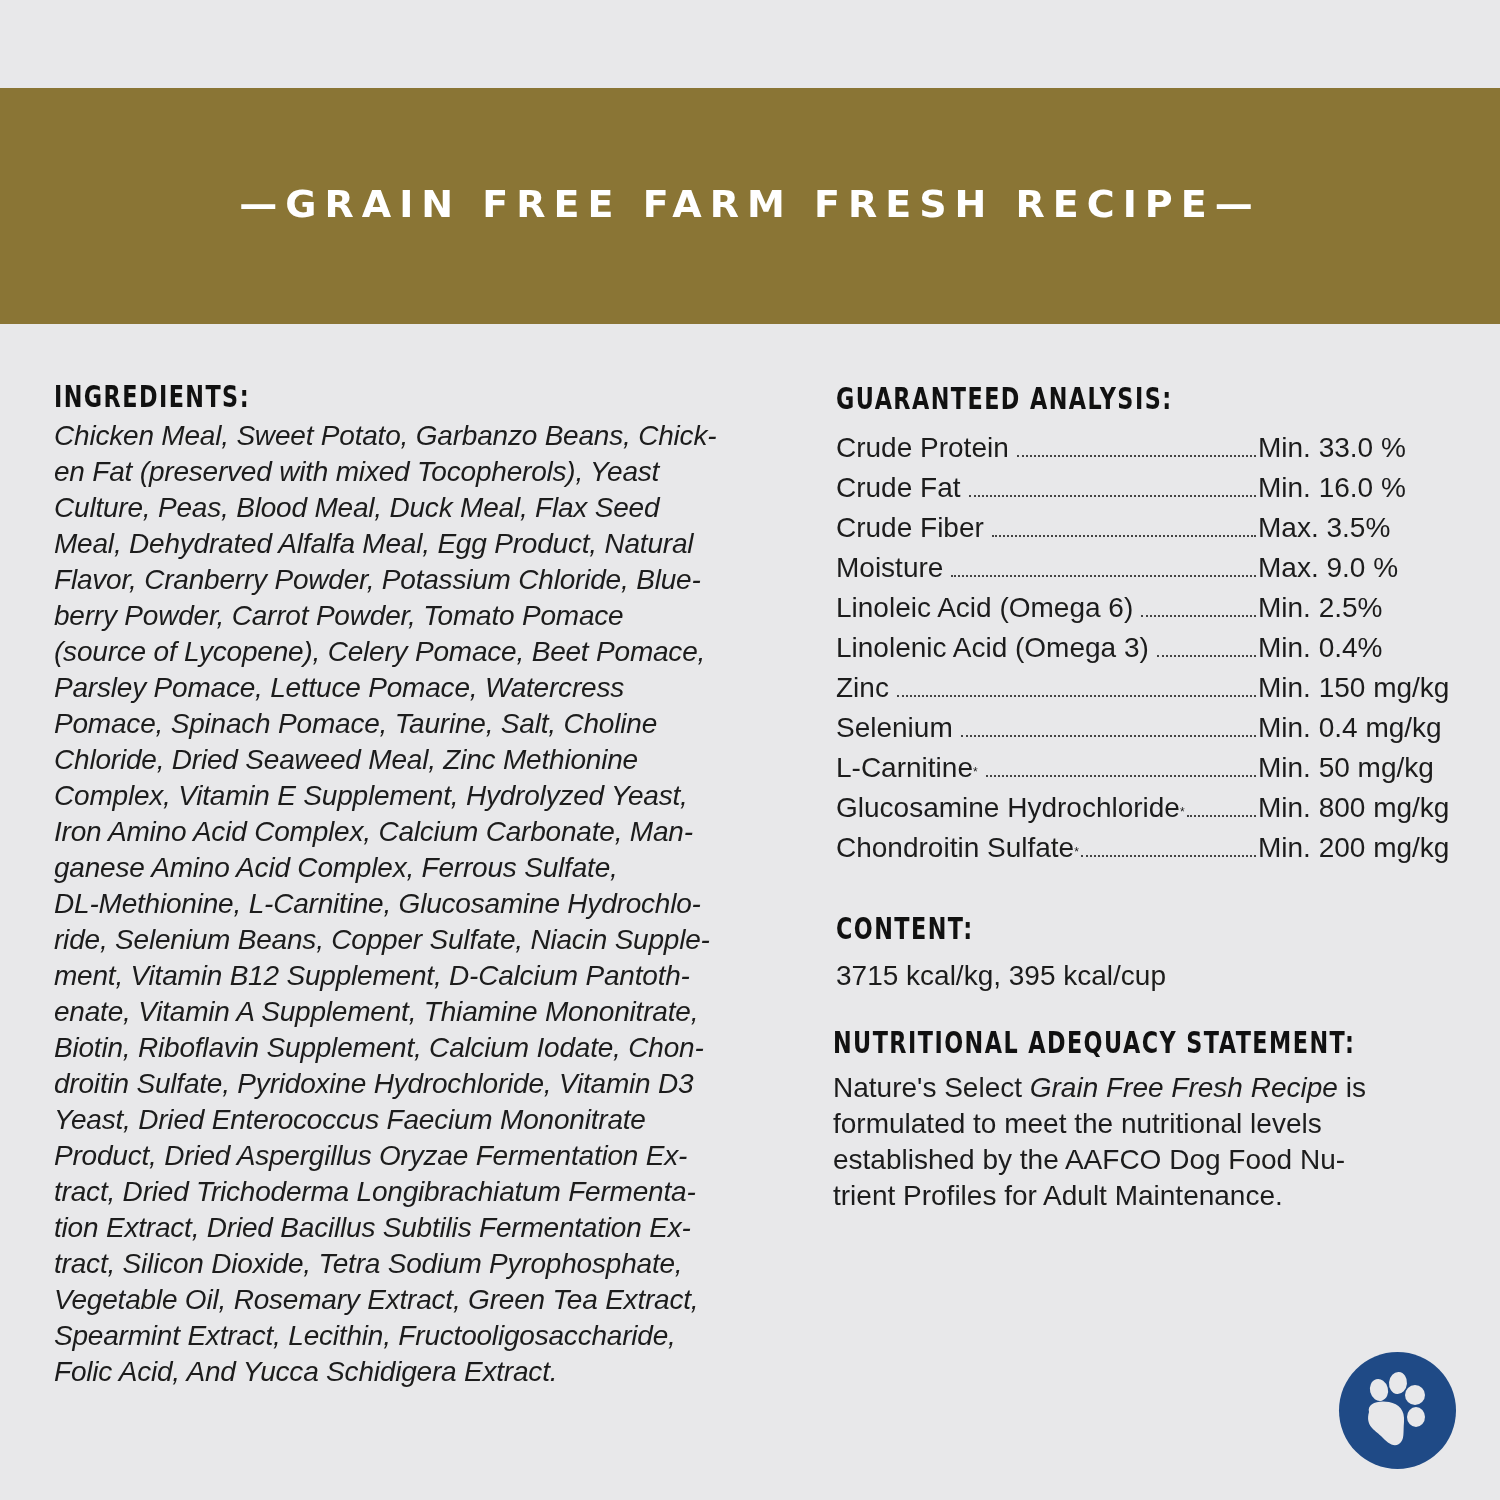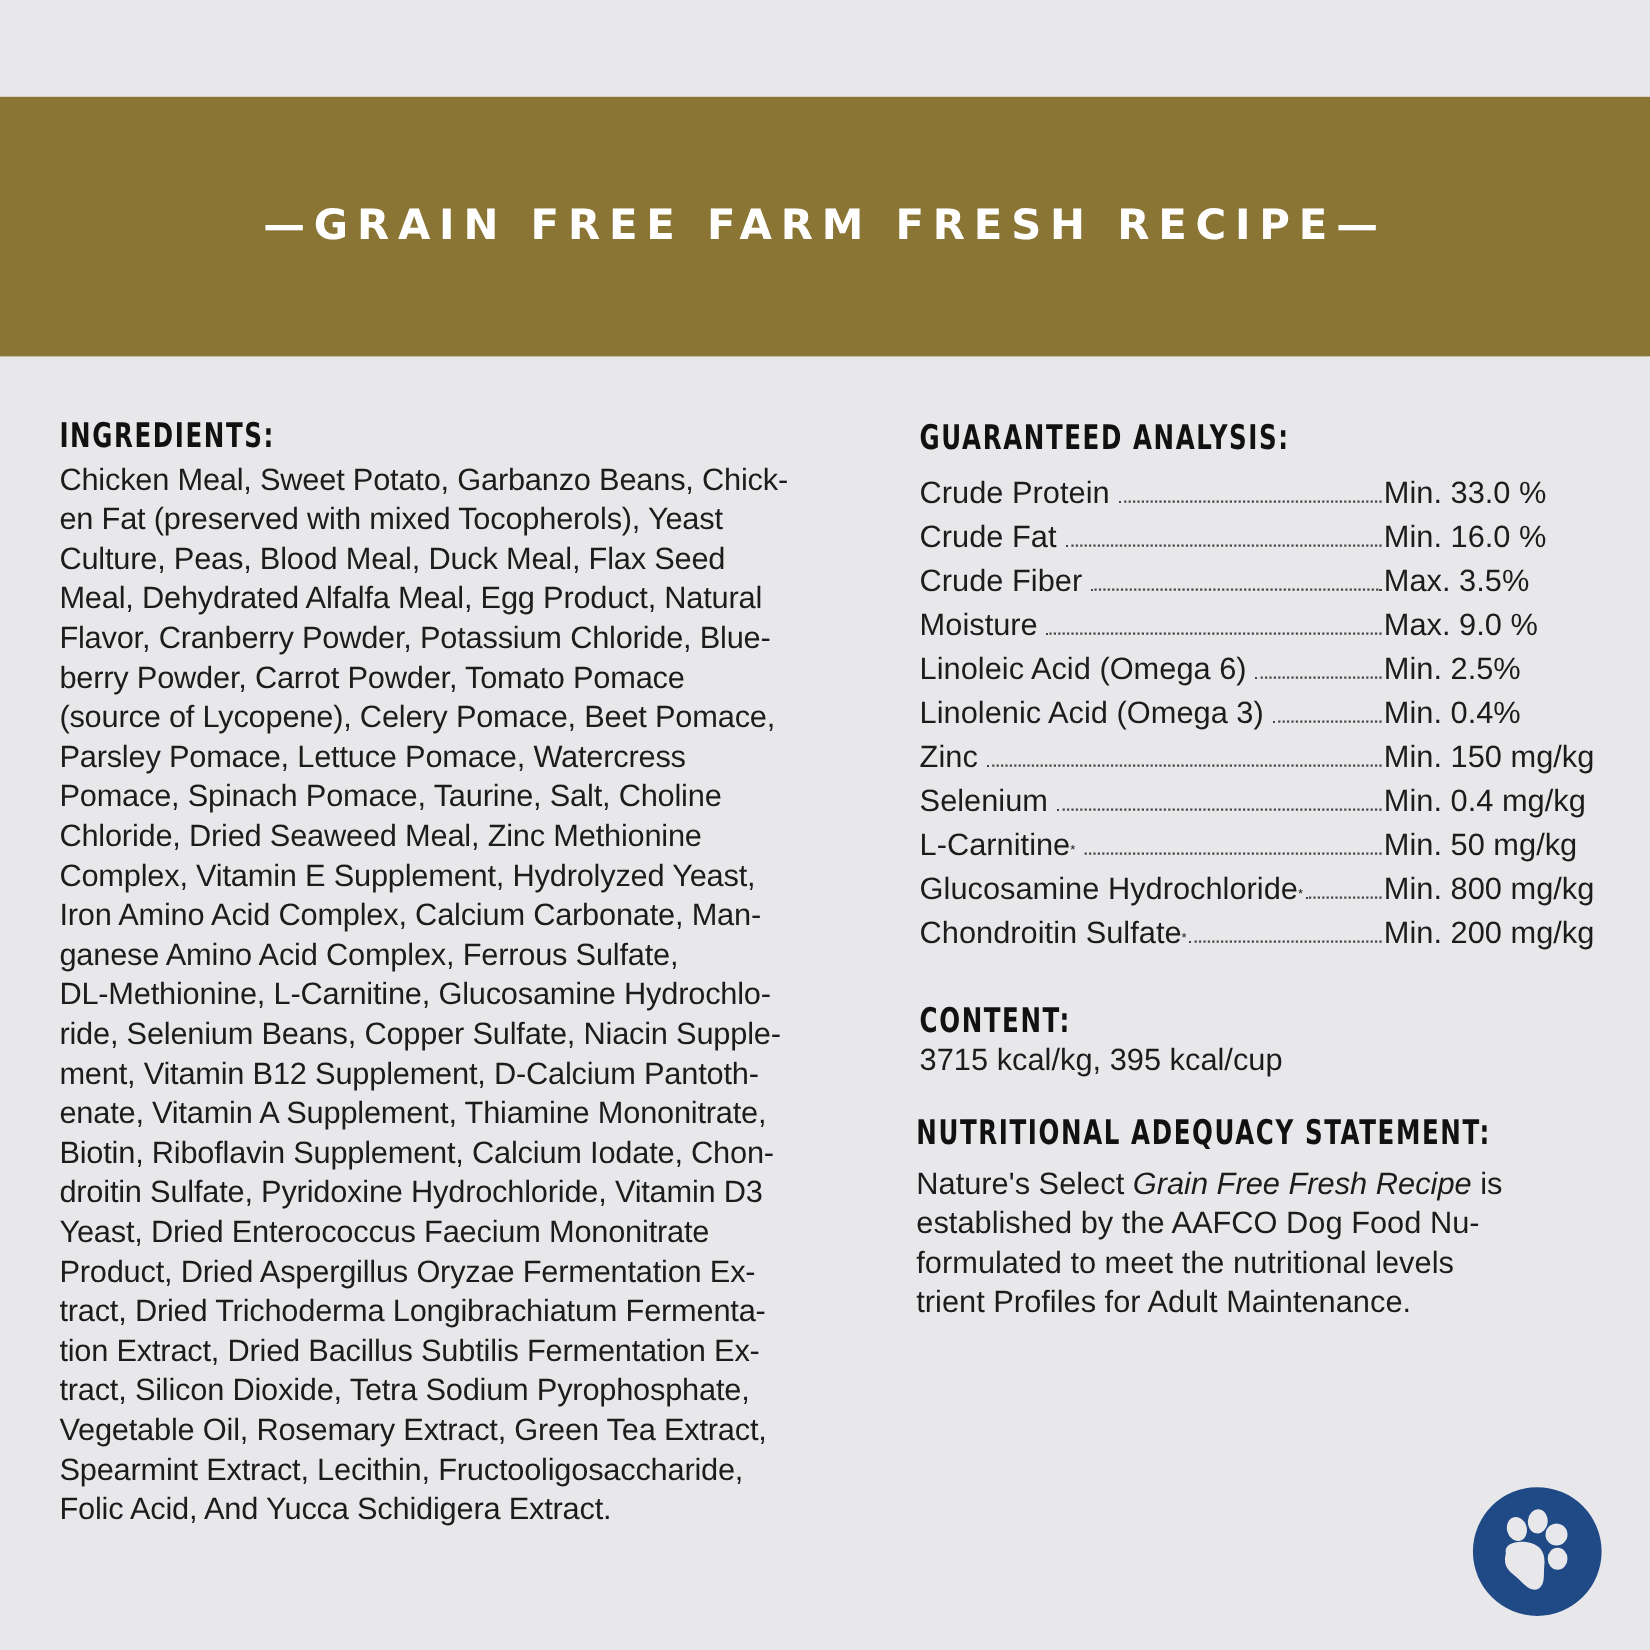--- a/index.html
+++ b/index.html
@@ -45,20 +45,21 @@
       left: 54px; top: 378px;
       width: 740px;
     }
     .ingredients-text {
       margin-top: 4px;
       font-size: 28px;
       line-height: 36px;
       color: #1c1c1c;
       font-family: "Liberation Sans", sans-serif;
       letter-spacing: -0.2px;
+      font-style: italic;
     }
     .ingredients-text .line { display: block; white-space: nowrap; }
     .right-col {
       position: absolute;
       left: 836px; top: 380px;
       width: 640px;
     }
     .ga-list { margin-top: 12px; }
     .ga-row {
       display: flex;
@@ -74,20 +75,21 @@
     .ga-dots {
       flex: 1 1 auto;
       border-bottom: 2px dotted #444;
       margin: 0 2px 8px 8px;
       height: 1px;
       min-width: 0;
     }
     .ga-value { flex: 0 0 auto; width: 218px; }
     .content-heading { margin-top: 42px; }
     .content-value {
+      margin-top: 12px;
       font-size: 28px;
       line-height: 36px;
       color: #1c1c1c;
     }
     .nas-heading { margin-top: 30px; margin-left: -3px; }
     .nas-text {
       margin-top: 10px;
       margin-left: -3px;
       font-size: 28px;
       line-height: 36px;
@@ -204,22 +206,22 @@
       <span class="ga-value">Min. 200 mg/kg</span>
     </div>
   </div>
 
   <div class="heading content-heading">CONTENT:</div>
   <div class="content-value">3715 kcal/kg, 395 kcal/cup</div>
 
   <div class="heading nas-heading">NUTRITIONAL ADEQUACY STATEMENT:</div>
   <div class="nas-text">
     <span class="line"><span>Nature's Select </span><em>Grain Free Fresh Recipe</em><span> is</span></span>
+    <span class="line">formulated to meet the nutritional levels</span>
     <span class="line">established by the AAFCO Dog Food Nu-</span>
-    <span class="line">formulated to meet the nutritional levels</span>
     <span class="line">trient Profiles for Adult Maintenance.</span>
   </div>
 </div>
 
 <div class="paw-badge">
   <svg width="117" height="117" viewBox="0 0 117 117">
 
     <ellipse cx="40" cy="38" rx="9" ry="11" fill="#e8e8ea" transform="rotate(-15 40 38)"></ellipse>
     <ellipse cx="59" cy="31" rx="9" ry="11" fill="#e8e8ea" transform="rotate(5 59 31)"></ellipse>
     <ellipse cx="76" cy="43" rx="10" ry="10" fill="#e8e8ea"></ellipse>

